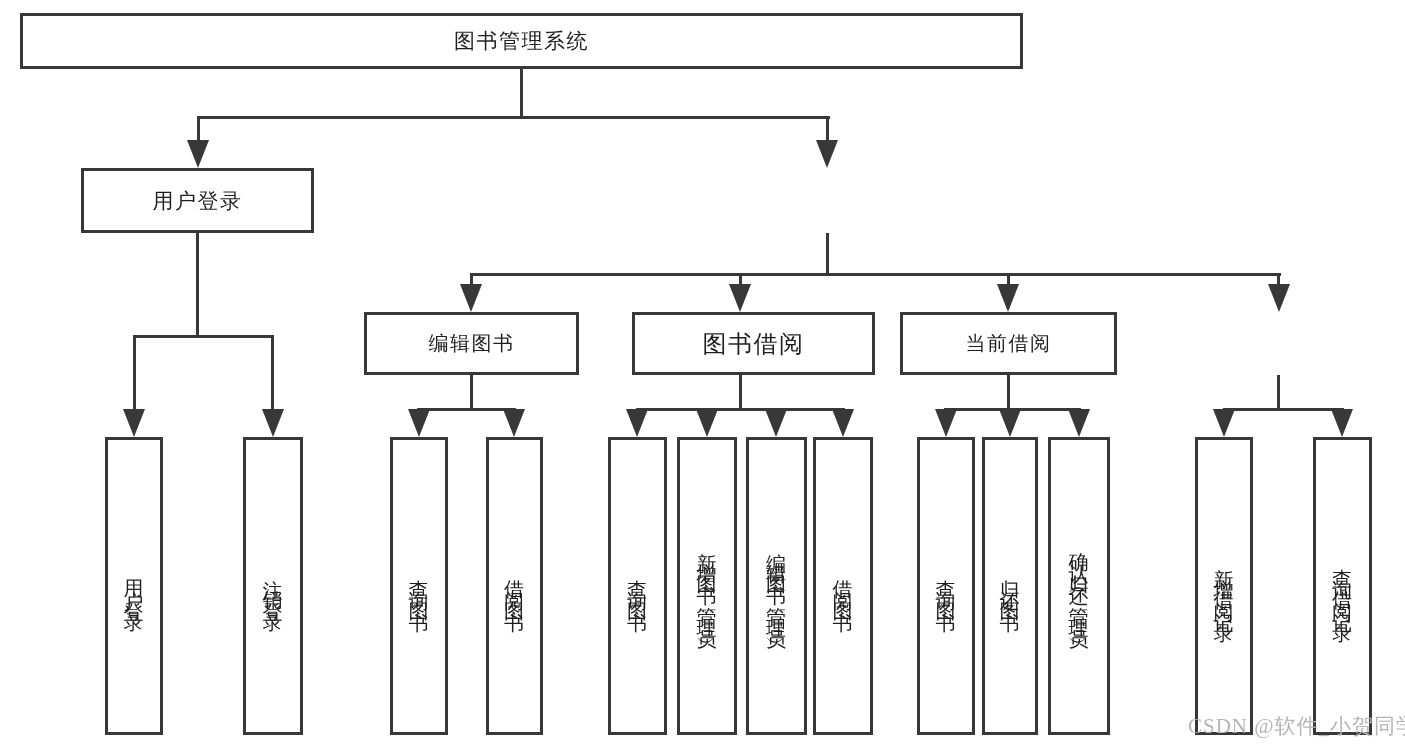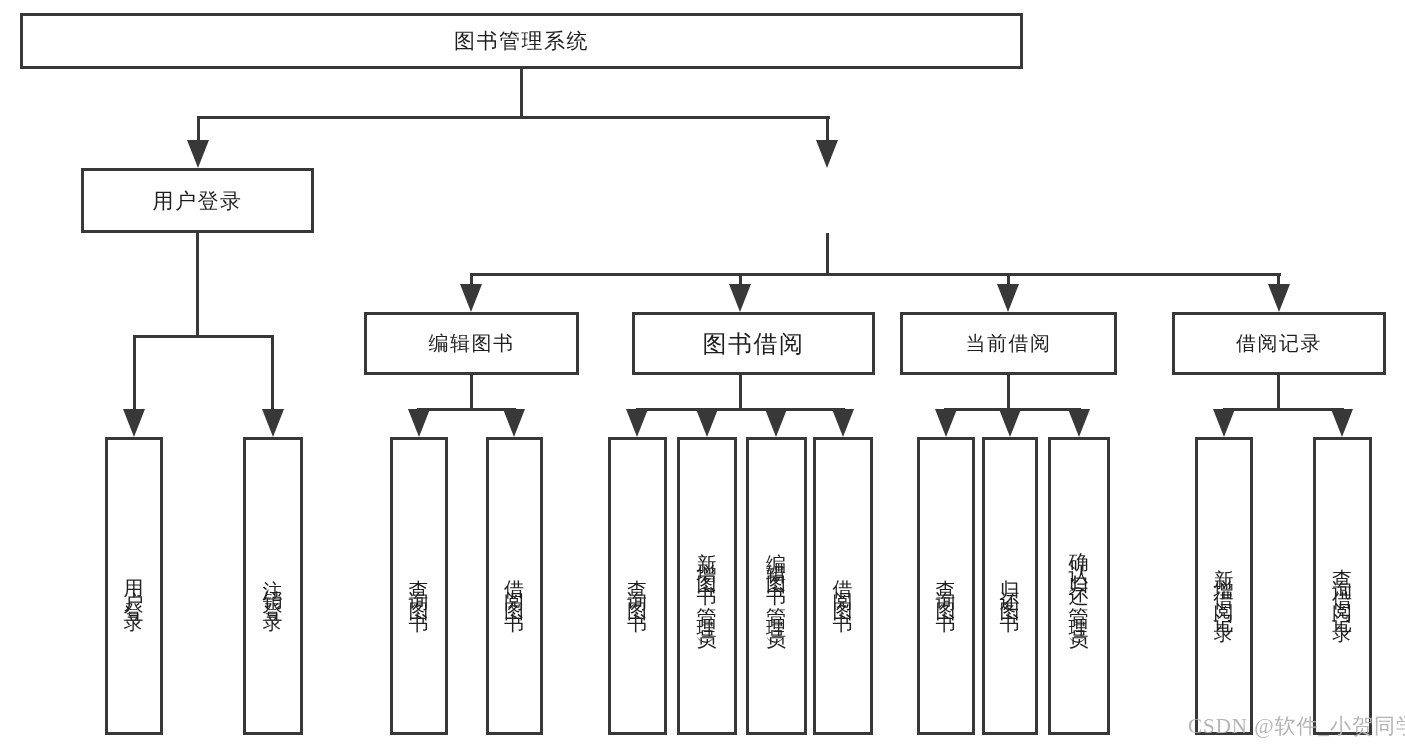--- a/index.html
+++ b/index.html
@@ -71,23 +71,20 @@
   </div>
 
   <div class="box" style="left:632px;top:312px;width:243px;height:63px;font-size:24px;">
     <span>图书借阅</span>
   </div>
 
   <div class="box" style="left:900px;top:312px;width:217px;height:63px;font-size:20px;">
     <span>当前借阅</span>
   </div>
 
-  <div class="box" style="left:1172px;top:312px;width:214px;height:63px;font-size:20px;">
-    <span>借阅记录</span>
-  </div>
 
   <div class="box vbox" style="left:105px;top:437px;width:58px;height:298px;">
     <span>用户登录</span>
   </div>
   <div class="box vbox" style="left:243px;top:437px;width:60px;height:298px;">
     <span>注销登录</span>
   </div>
 
   <div class="box vbox" style="left:390px;top:437px;width:58px;height:298px;">
     <span>查询图书</span>

